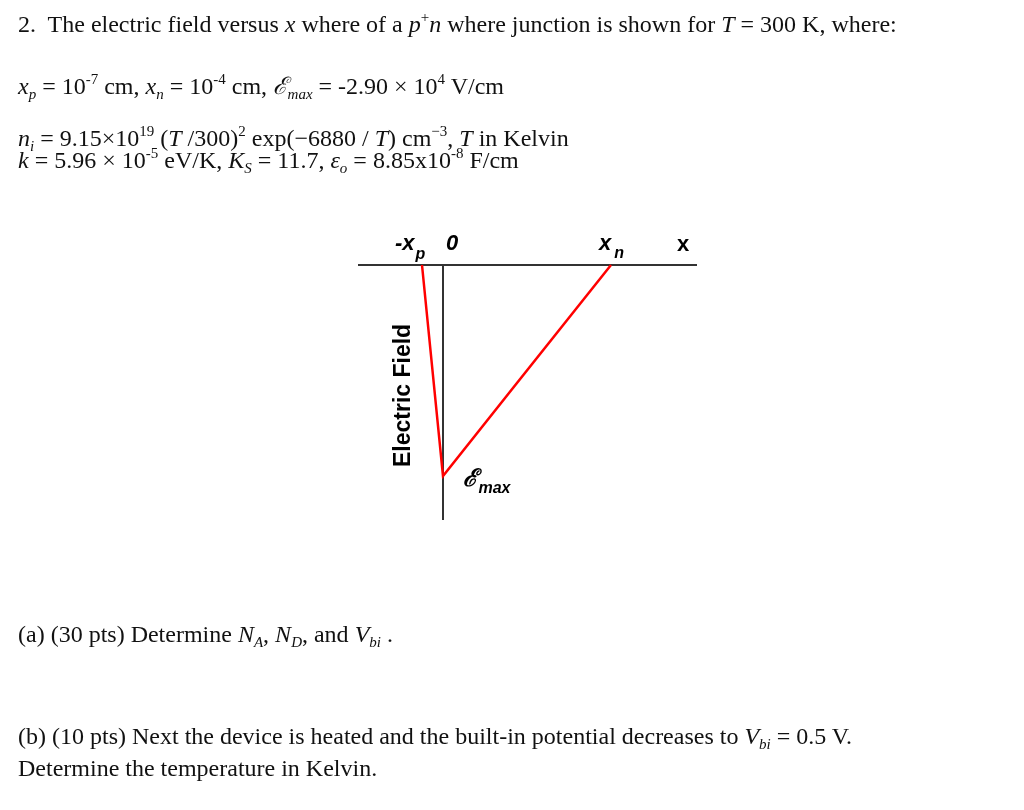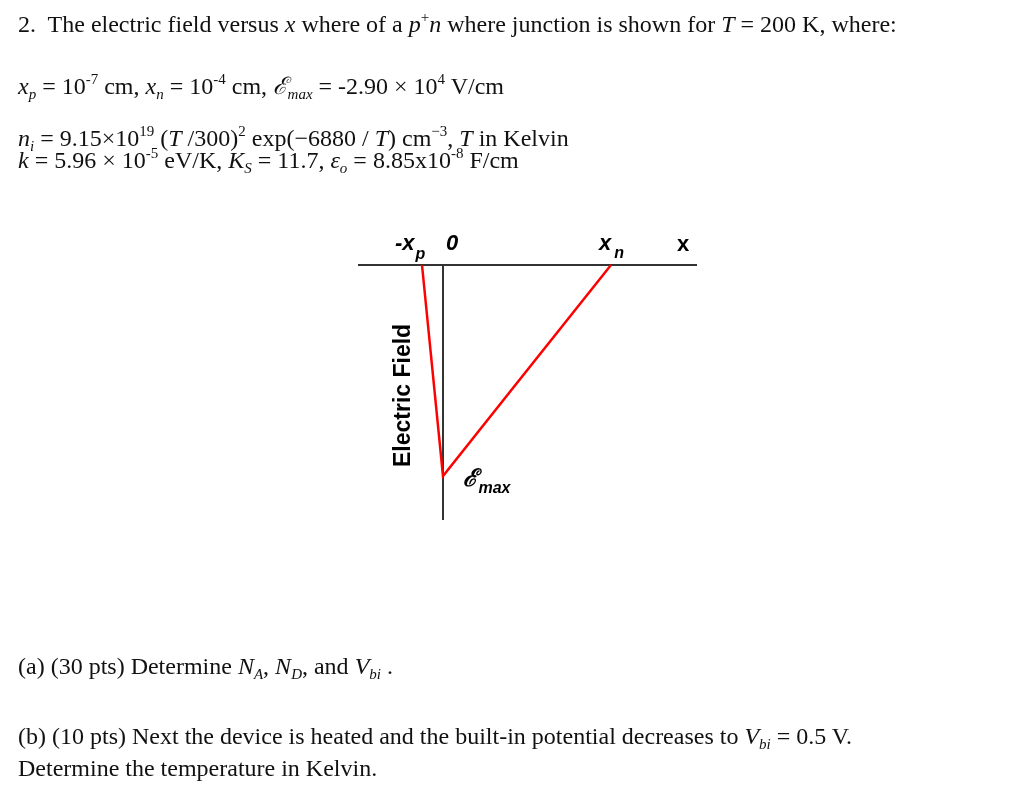--- a/index.html
+++ b/index.html
@@ -11,21 +11,21 @@
   sup { vertical-align:10px; }
   sub { vertical-align:-5px; }
   .diagram { position:absolute; left:0; top:0; width:1024px; height:810px; }
   .sans { font-family:"Liberation Sans","DejaVu Sans",sans-serif; font-weight:bold; }
 </style>
 </head>
 <body>
 
 <div class="line" style="top:10px;">
   <span>2.</span>&nbsp;
-  <span>The electric field versus </span><span class="it">x</span><span> where of a </span><span class="it">p</span><sup>+</sup><span class="it">n</span><span> where junction is shown for </span><span class="it">T</span><span> = 200 K, where:</span>
+  <span>The electric field versus </span><span class="it">x</span><span> where of a </span><span class="it">p</span><sup>+</sup><span class="it">n</span><span> where junction is shown for </span><span class="it">T</span><span> = 300 K, where:</span>
 </div>
 
 <div class="line" style="top:72px;">
   <span class="it">x</span><sub class="it">p</sub><span> = 10</span><sup>-7</sup><span> cm, </span><span class="it">x</span><sub class="it">n</sub><span> = 10</span><sup>-4</sup><span> cm, </span><span class="it">ℰ</span><sub class="it">max</sub><span> = -2.90 × 10</span><sup>4</sup><span> V/cm</span>
 </div>
 
 <div class="line" style="top:124px;text-align:center;">
   <span class="it">n</span><sub class="it">i</sub><span> = 9.15×10</span><sup>19</sup><span> (</span><span class="it">T</span><span> /300)</span><sup>2</sup><span> exp(−6880 / </span><span class="it">T</span><span>) cm</span><sup>−3</sup><span>, </span><span class="it">T</span><span> in Kelvin</span>
 </div>
 
@@ -41,20 +41,20 @@
   <polyline points="422,265 443,476 611,265" fill="none" stroke="#ff0000" stroke-width="2.5" stroke-linejoin="miter"></polyline>
 
   <text class="sans" x="395" y="250" font-size="22" font-style="italic"><tspan>-x</tspan><tspan dx="1" dy="9" font-size="16">p</tspan></text>
   <text class="sans" x="446" y="250" font-size="22" font-style="italic">0</text>
   <text class="sans" x="599" y="250" font-size="22" font-style="italic"><tspan>x</tspan><tspan dx="3" dy="8" font-size="16">n</tspan></text>
   <text class="sans" x="677" y="251" font-size="22">x</text>
   <text class="sans" x="0" y="0" font-size="23" transform="translate(410,467) rotate(-90)">Electric Field</text>
   <text class="sans" x="463" y="486" font-size="24" font-style="italic" font-weight="normal"><tspan font-family="Liberation Serif, serif">ℰ</tspan><tspan dx="1" dy="7" font-size="16">max</tspan></text>
 </svg>
 
-<div class="line" style="top:652px;">
+<div class="line" style="top:620px;">
   <span>(a) (30 pts)  Determine </span><span class="it">N</span><sub class="it">A</sub><span>, </span><span class="it">N</span><sub class="it">D</sub><span>, and </span><span class="it">V</span><sub class="it">bi</sub><span> .</span>
 </div>
 
 <div class="line" style="top:722px;">
   <span>(b) (10 pts)  Next the device is heated and the built-in potential decreases to </span><span class="it">V</span><sub class="it">bi</sub><span> = 0.5 V.</span>
 </div>
 <div class="line" style="top:754px;">Determine the temperature in Kelvin.</div>
 
 </body></html>

